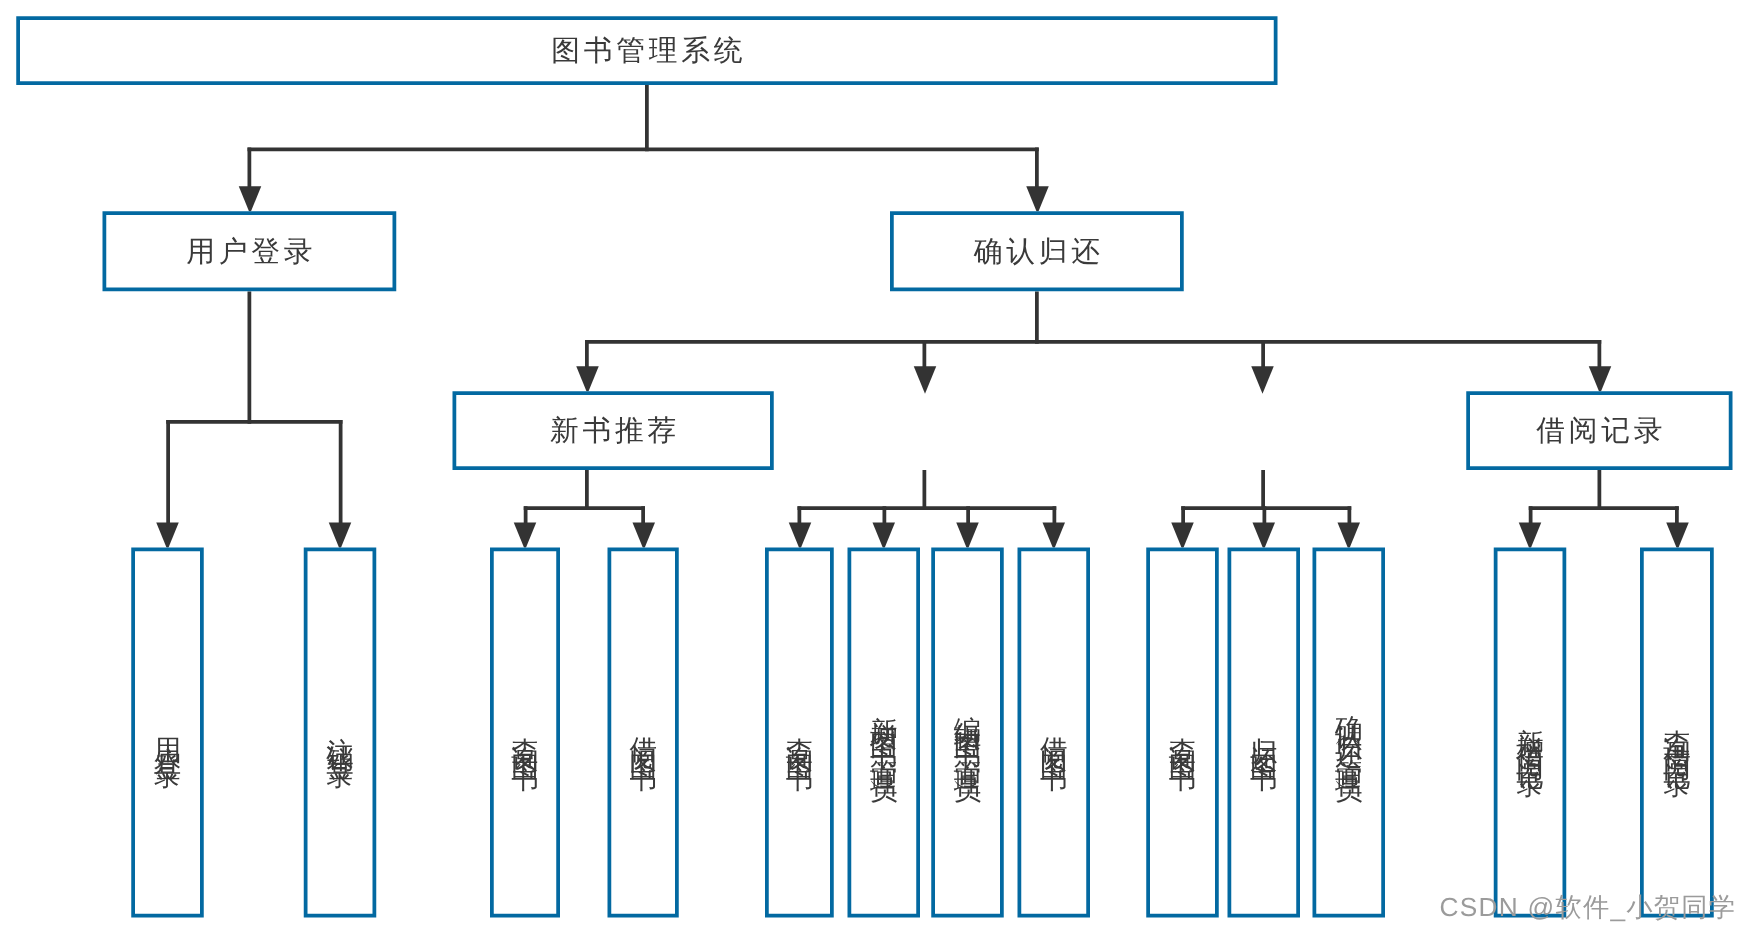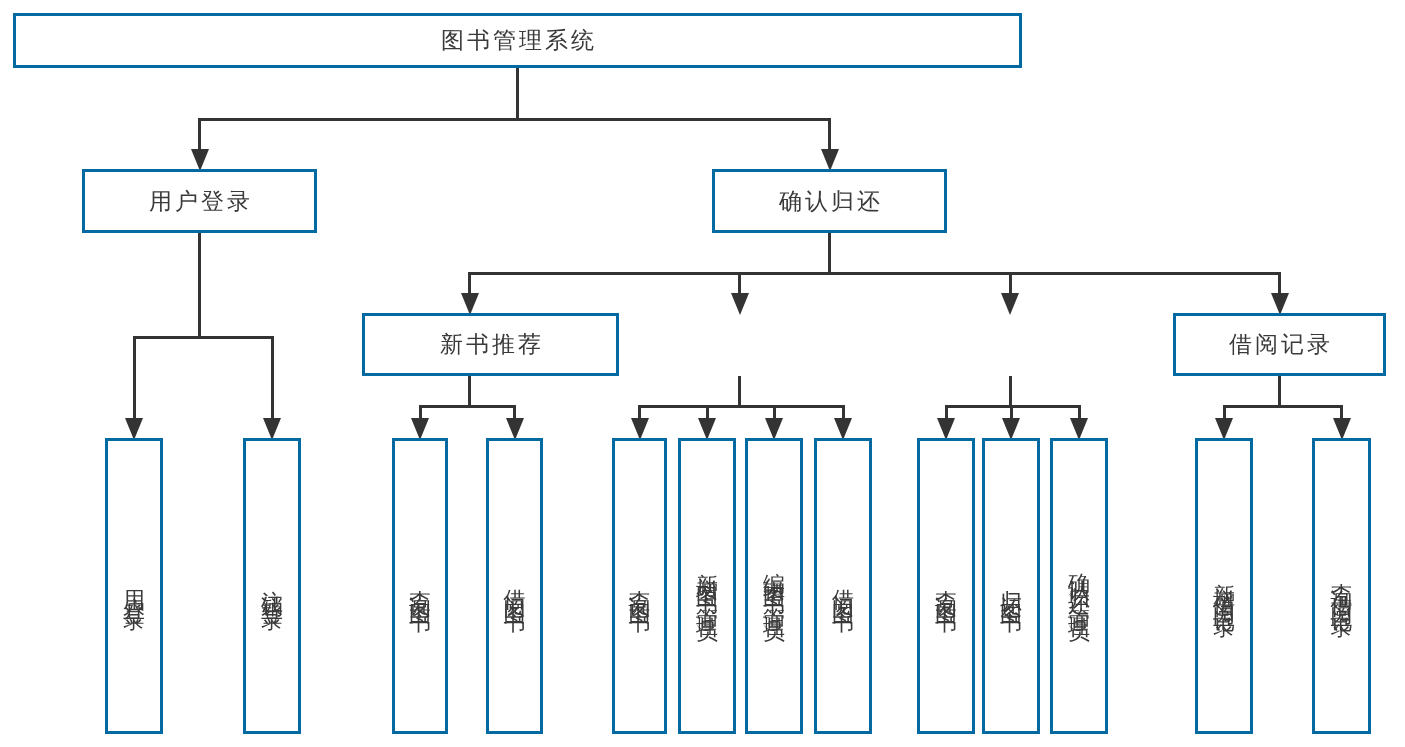--- a/index.html
+++ b/index.html
@@ -62,20 +62,21 @@
     color: #9b9b9b;
     letter-spacing: 1px;
     z-index: 4;
     white-space: nowrap;
   }
 </style>
 </head>
 <body>
 
 <div id="stage">
+  <div class="watermark">CSDN @软件_小贺同学</div>
 <div class="cline" style="left: 516px; top: 68px; width: 3px; height: 53px;"></div>
     <div class="cline" style="left: 198px; top: 118px; width: 633px; height: 3px;"></div>
     <div class="cline" style="left: 198px; top: 118px; width: 3px; height: 33px;"></div>
     <div class="ahead" style="left: 190.5px; top: 149px;"></div>
     <div class="cline" style="left: 828px; top: 118px; width: 3px; height: 33px;"></div>
     <div class="ahead" style="left: 820.5px; top: 149px;"></div>
     <div class="cline" style="left: 198px; top: 233px; width: 3px; height: 106px;"></div>
     <div class="cline" style="left: 132.5px; top: 336px; width: 141px; height: 3px;"></div>
     <div class="cline" style="left: 132.5px; top: 336px; width: 3px; height: 84px;"></div>
     <div class="ahead" style="left: 125px; top: 418px;"></div>

